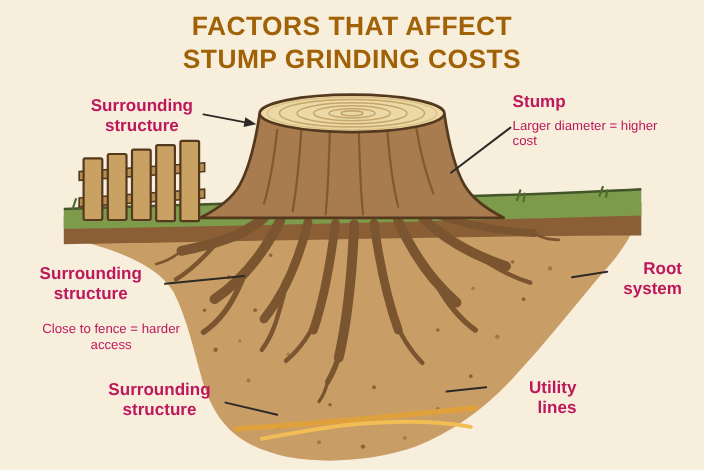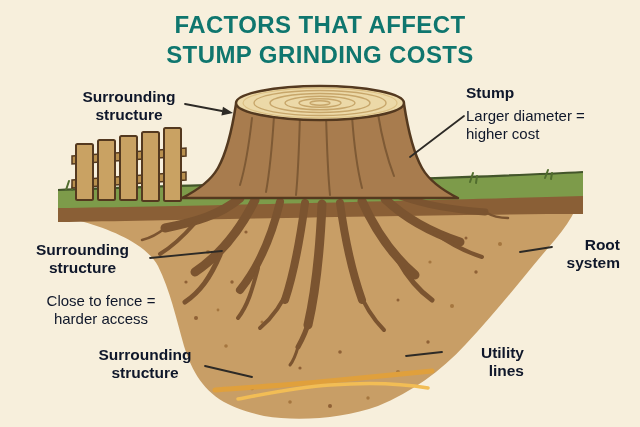--- a/index.html
+++ b/index.html
@@ -3,26 +3,26 @@
 <meta charset="utf-8">
 <style>
   html,body{margin:0;padding:0;background:#fff;}
   .stage{
     position:relative;width:640px;height:427px;overflow:hidden;
     background:#f7efdc;font-family:"Liberation Sans",sans-serif;
   }
   svg.art{position:absolute;left:0;top:0;}
   .title{
     position:absolute;top:10px;left:0;width:640px;text-align:center;
-    font-size:24px;font-weight:700;color:#0f766e;letter-spacing:.4px;
+    font-size:24px;font-weight:700;color:#a16207;letter-spacing:.4px;
     line-height:1.25;margin:0;
   }
-  .label{position:absolute;color:#0f172a;}
+  .label{position:absolute;color:#be185d;}
   .head{font-weight:700;font-size:15.5px;line-height:1.15;}
-  .note{font-weight:400;font-size:15px;line-height:1.2;}
+  .note{font-weight:400;font-size:12px;line-height:1.2;}
   #lbl-top{left:70px;top:88px;width:118px;text-align:center;}
   #lbl-stump{left:466px;top:84px;width:160px;text-align:left;}
   #lbl-stump .note{margin-top:5px;width:135px;}
   #lbl-mid{left:20px;top:241px;width:125px;text-align:center;}
   #lbl-mid-note{left:31px;top:292px;width:140px;text-align:center;}
   #lbl-root{left:556px;top:236px;width:64px;text-align:right;}
   #lbl-bottom{left:85px;top:346px;width:120px;text-align:center;}
   #lbl-utility{left:448px;top:344px;width:58px;text-align:right;margin-left:18px;}
 </style>
 </head>

